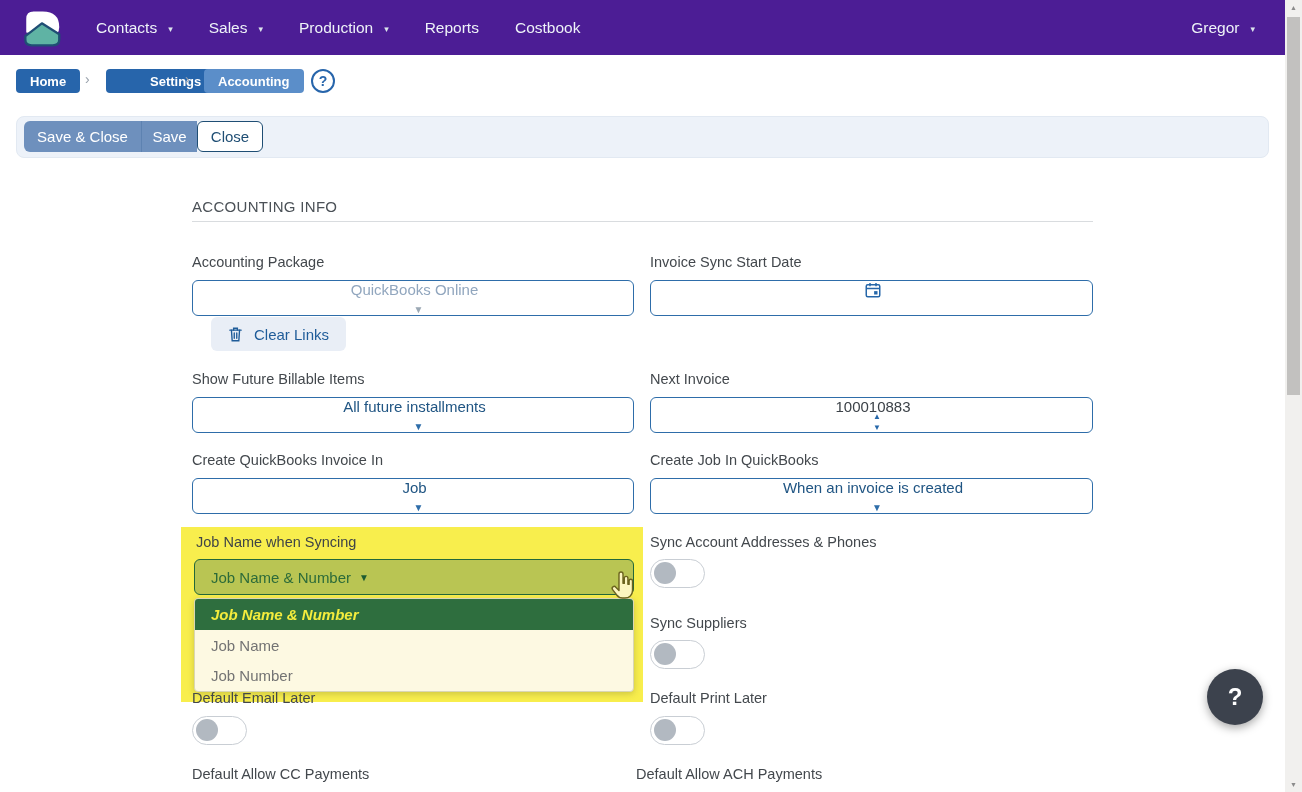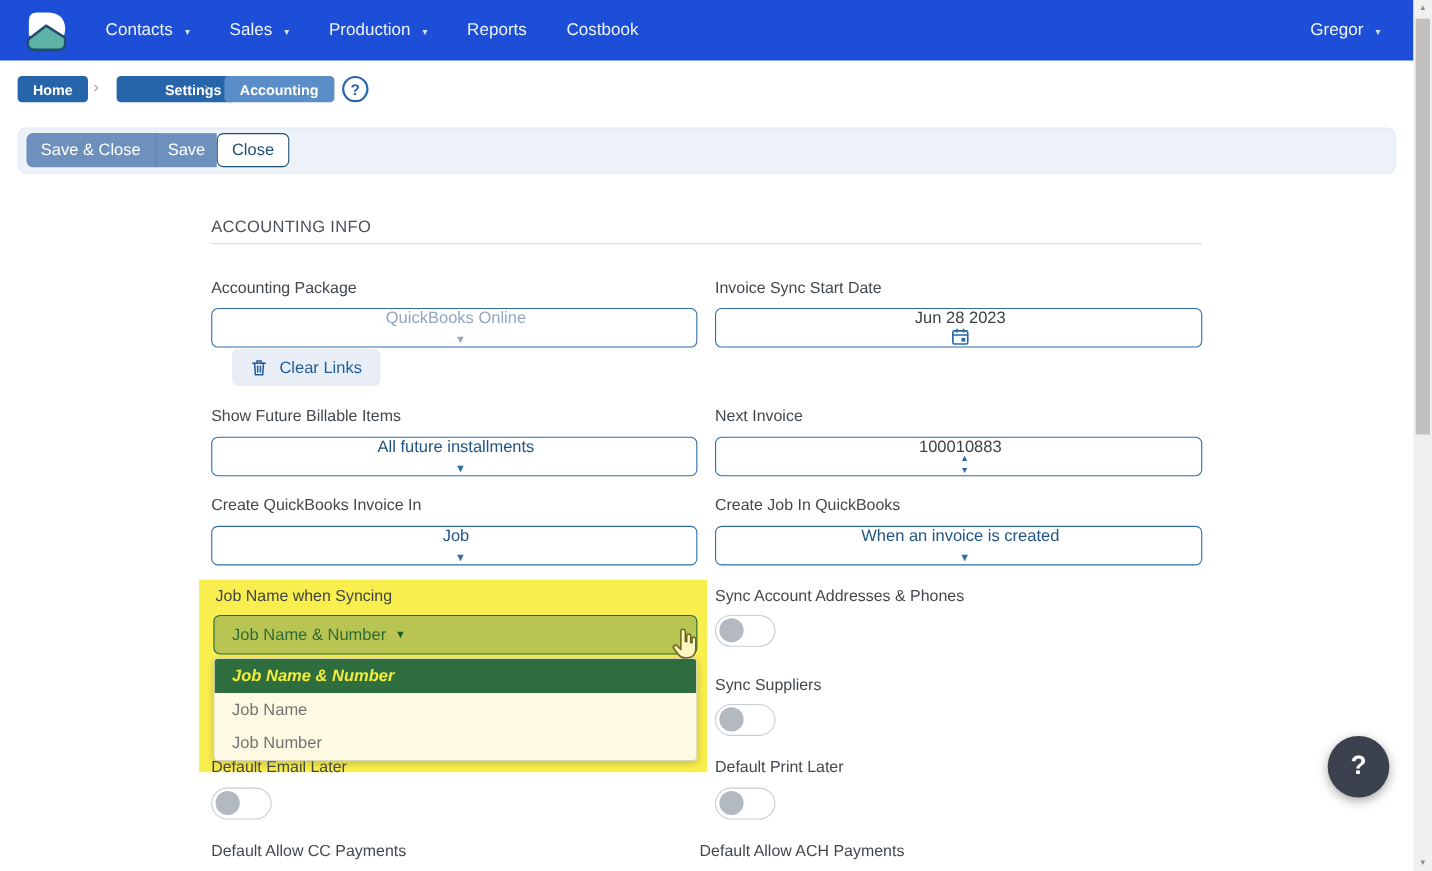--- a/index.html
+++ b/index.html
@@ -1,21 +1,21 @@
 <!DOCTYPE html>
 <html><head>
 <meta charset="utf-8">
 <style>
   * { margin:0; padding:0; box-sizing:border-box; }
   html,body { background:#fff; }
   body { font-family:"Liberation Sans", sans-serif; }
   .screen { position:relative; width:1302px; height:792px; background:#fff; overflow:hidden; }
 
   
-  .navbar { position:absolute; left:0; top:0; width:1285px; height:55px; background:#1d4ed8; }
+  .navbar { position:absolute; left:0; top:0; width:1285px; height:55px; background:#4c1d95; }
   .logo { position:absolute; left:18px; top:5px; width:44px; height:44px; cursor:pointer; }
   .nav-menu { position:absolute; left:96px; top:0; height:55px; display:flex; align-items:center; gap:36px; }
   .nav-item { display:flex; align-items:center; gap:11px; color:#eef3f8; font-size:15.5px; cursor:pointer; }
   .nav-caret { font-size:9px; color:#dbe4ec; padding-top:2px; }
   .user-menu { position:absolute; right:30px; top:0; height:55px; display:flex; align-items:center; gap:11px; color:#eef3f8; font-size:15.5px; cursor:pointer; }
 
   
   .crumb { position:absolute; top:69px; height:24px; display:flex; align-items:center; padding:0 14px; border-radius:4px; color:#fff; font-size:13px; font-weight:bold; cursor:pointer; }
   .crumb.dark { background:#2765ab; }
   .crumb.light { background:#5b8ec9; }
@@ -135,21 +135,20 @@
         <path d="M9 6 V3 h6 v3"></path>
         <path d="M5.5 6 l1.2 17 h10.6 l1.2 -17"></path>
       <line x1="10" y1="10.5" x2="10" y2="19"></line>
         <line x1="14" y1="10.5" x2="14" y2="19"></line>
     </svg>
     <span>Clear Links</span>
   </div>
 
   <div class="lbl" style="left:650px; top:254px;">Invoice Sync Start Date</div>
   <div class="inp" style="left:650px; top:280px; width:443px;">
-    <span class="val">Jun 28 2023</span>
     <svg width="18" height="18" viewBox="0 0 24 24" fill="none" stroke="#2667a9" stroke-width="2">
       <rect x="3" y="5" width="18" height="16" rx="2"></rect>
         <line x1="3" y1="10" x2="21" y2="10"></line>
       <line x1="8" y1="2.5" x2="8" y2="7"></line>
         <line x1="16" y1="2.5" x2="16" y2="7"></line>
       <rect x="13.5" y="13.5" width="4.5" height="4.5" fill="#2667a9" stroke="none"></rect>
     </svg>
   </div>
 
   <div class="lbl" style="left:192px; top:371px;">Show Future Billable Items</div>

